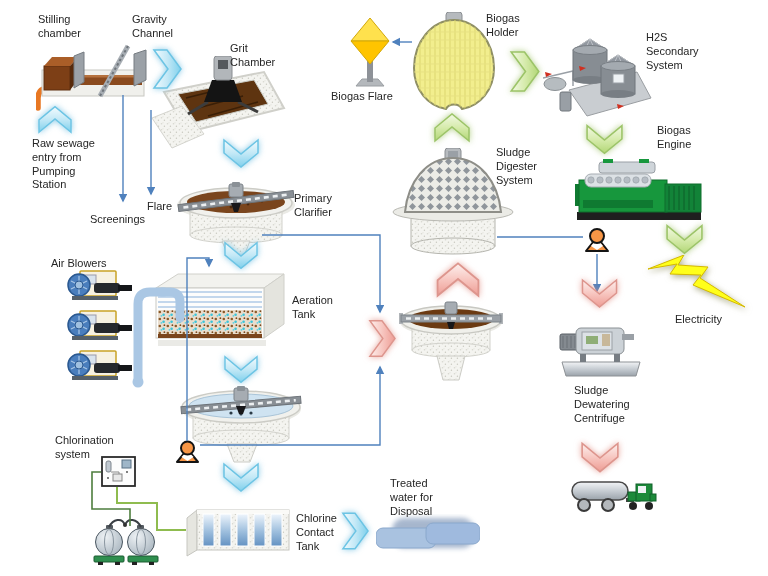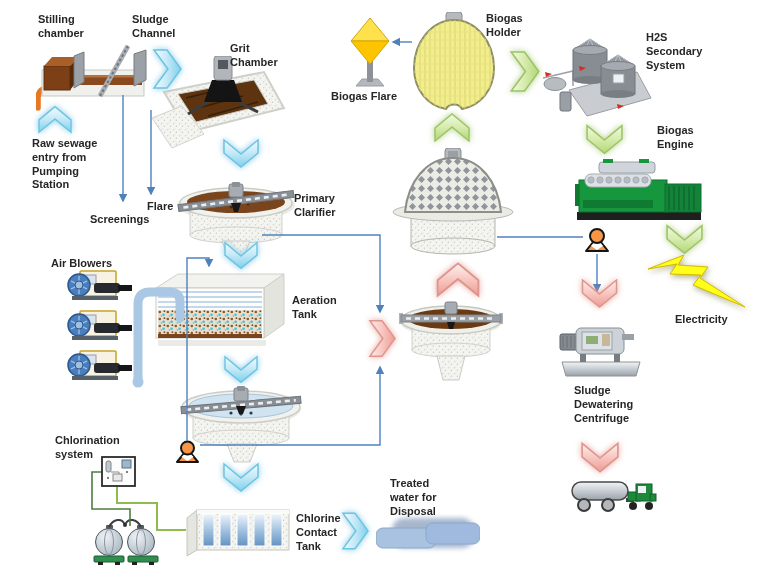--- a/index.html
+++ b/index.html
@@ -1,18 +1,18 @@
 <!DOCTYPE html>
 <html><head>
 <meta charset="utf-8">
 <style>
   html,body{margin:0;padding:0;background:#fff;}
   #canvas{position:relative;width:768px;height:576px;background:#ffffff;overflow:hidden;
           font-family:"Liberation Sans", sans-serif;}
-  .lbl{position:absolute;font-size:11px;font-weight:700;color:#262626;line-height:1.25;}
+  .lbl{position:absolute;font-size:11px;font-weight:400;color:#262626;line-height:1.25;}
   .ill{position:absolute;}
   .ill svg{display:block;}
   .chev{position:absolute;}
   .chev svg{display:block;}
   .chev.cyan{filter:drop-shadow(0 0 3px rgba(110,190,225,.8));}
   .chev.green{filter:drop-shadow(0 0 3px rgba(150,190,90,.7));}
   .chev.pink{filter:drop-shadow(0 0 3px rgba(225,140,130,.75));}
   #lines{position:absolute;left:0;top:0;pointer-events:none;}
 </style>
 </head>
@@ -549,31 +549,32 @@
       </svg>
     </div>
 
 <div class="chev pink" style="left:579px;top:440px">
 <svg width="42" height="36" viewBox="0 0 40 34">
         <polygon points="3,3 20,17 37,3 37,16 20,30 3,16" fill="url(#gradPink)" stroke="#dd958d" stroke-width="1.5"></polygon>
       </svg>
     </div>
 
 <div class="lbl" style="left:38px;top:13px;width:72px">Stilling chamber</div>
-<div class="lbl" style="left:132px;top:13px;width:64px">Sludge Channel</div>
+<div class="lbl" style="left:132px;top:13px;width:64px">Gravity Channel</div>
 <div class="lbl" style="left:230px;top:42px;width:64px">Grit Chamber</div>
 <div class="lbl" style="left:32px;top:137px;width:80px">Raw sewage entry from Pumping Station</div>
 <div class="lbl" style="left:90px;top:213px;width:80px">Screenings</div>
 <div class="lbl" style="left:147px;top:200px;width:40px">Flare</div>
 <div class="lbl" style="left:294px;top:192px;width:60px">Primary Clarifier</div>
 <div class="lbl" style="left:51px;top:257px;width:90px">Air Blowers</div>
 <div class="lbl" style="left:292px;top:294px;width:60px">Aeration Tank</div>
 <div class="lbl" style="left:55px;top:434px;width:86px">Chlorination system</div>
 <div class="lbl" style="left:296px;top:512px;width:62px">Chlorine Contact Tank</div>
 <div class="lbl" style="left:390px;top:477px;width:64px">Treated water for Disposal</div>
 <div class="lbl" style="left:331px;top:90px;width:80px">Biogas Flare</div>
 <div class="lbl" style="left:486px;top:12px;width:52px">Biogas Holder</div>
 <div class="lbl" style="left:646px;top:31px;width:64px">H2S Secondary System</div>
 <div class="lbl" style="left:657px;top:124px;width:52px">Biogas Engine</div>
 <div class="lbl" style="left:675px;top:313px;width:70px">Electricity</div>
+<div class="lbl" style="left:496px;top:146px;width:58px">Sludge Digester System</div>
 <div class="lbl" style="left:574px;top:384px;width:84px">Sludge Dewatering Centrifuge</div>
 
 </div>
 
 </body></html>

